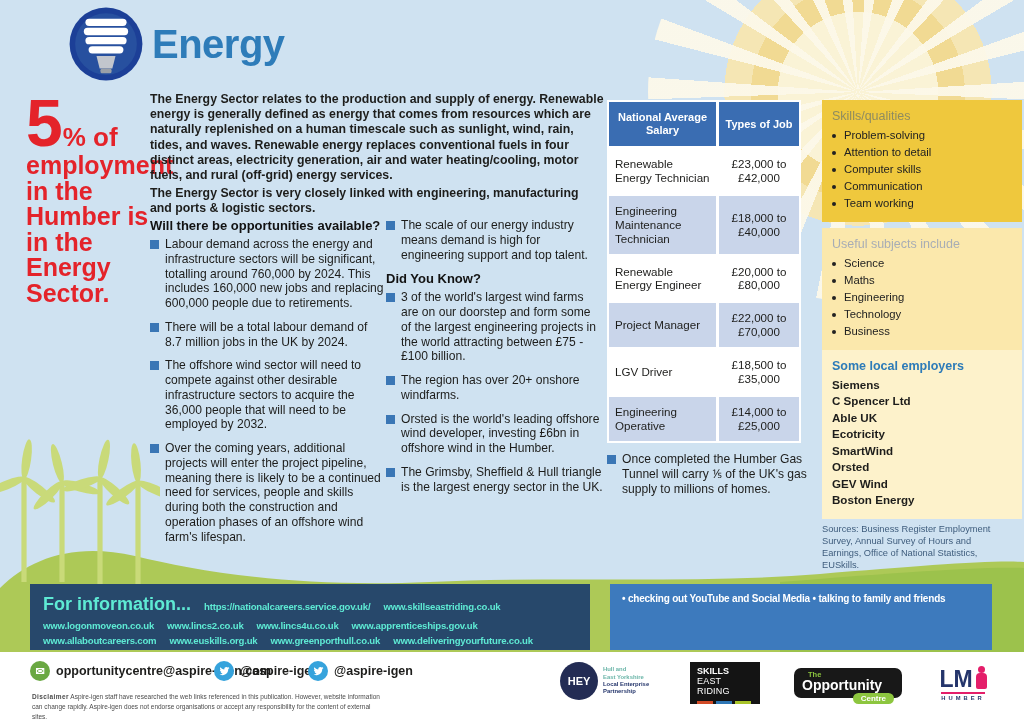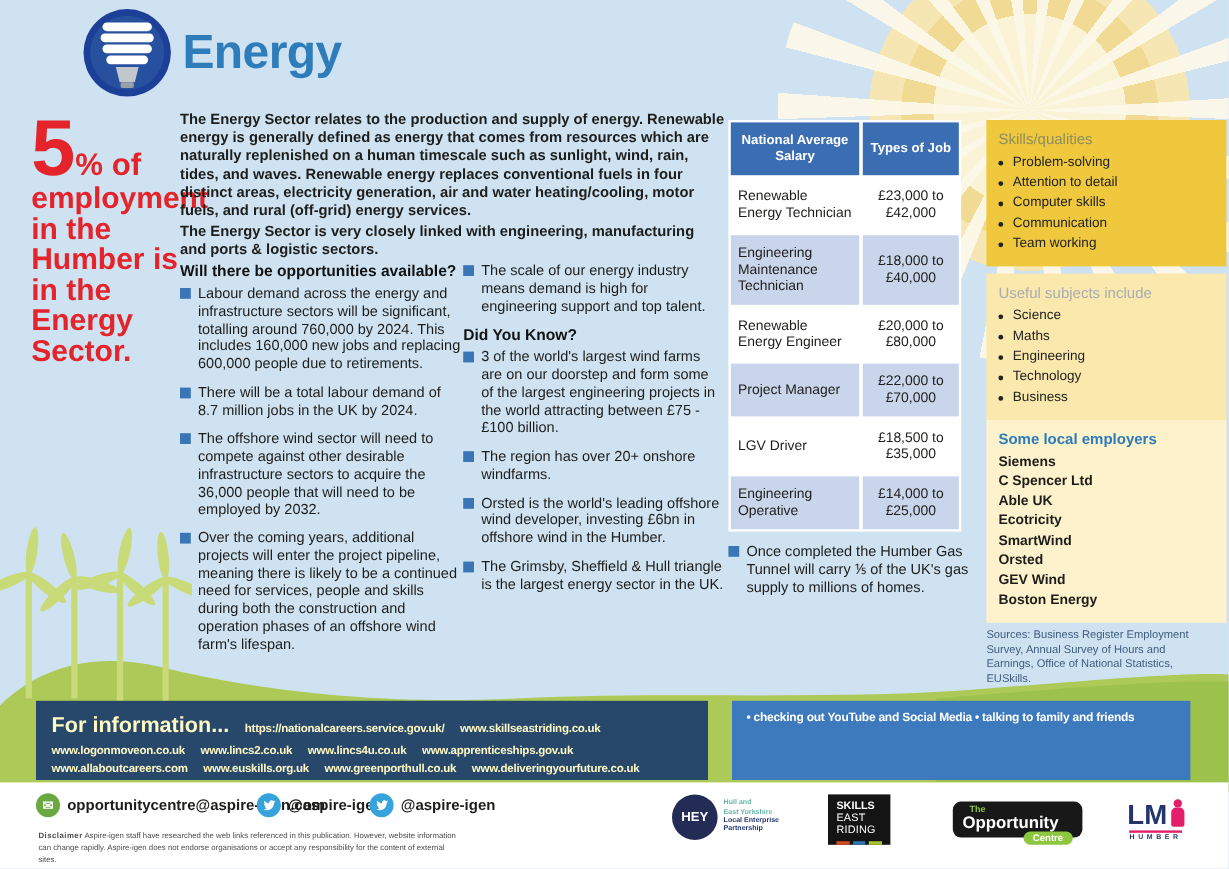--- a/index.html
+++ b/index.html
@@ -63,21 +63,21 @@
   .emp-list { list-style:none; }
   .emp-list li { font-size:11.6px; font-weight:800; color:#1d1d1b; line-height:1.42; }
   .sources { position:absolute; left:822px; top:524px; width:174px; font-size:9.3px; line-height:1.28;
     color:#3f5d7d; }
   
   .gtk { position:absolute; left:380px; top:522px; width:414px; background:#f7cd88; padding:8px 12px;
     font-size:12.4px; line-height:1.28; font-weight:700; color:#1d1d1b; }
   .gtk-label { color:#e03a30; font-weight:800; }
   
   .ibar { position:absolute; left:30px; top:584px; width:560px; height:66px; background:#27486b;
-    color:#fef9c3; padding:7px 13px 6px 13px; }
+    color:#5eead4; padding:7px 13px 6px 13px; }
   .ibar-row { display:flex; align-items:baseline; gap:13px; line-height:1.55; flex-wrap:nowrap; }
   .ibar-title { font-size:18px; font-weight:800; white-space:nowrap; }
   .ibar-link { font-size:9.6px; font-weight:800; letter-spacing:-0.2px; white-space:nowrap; cursor:pointer; }
   .sbar { position:absolute; left:610px; top:584px; width:382px; height:66px; background:#3d7abd;
     color:#fff; padding:7px 12px 6px 12px; }
   .sbar-row1 { display:flex; align-items:baseline; gap:8px; }
   .sbar-title { font-size:17.5px; font-weight:800; white-space:nowrap; }
   .sbar-sub { font-size:10.5px; font-weight:800; white-space:nowrap; }
   .sbar-line { font-size:10px; font-weight:800; letter-spacing:-0.2px; line-height:1.6; white-space:nowrap; }
   
@@ -94,21 +94,21 @@
   .disclaimer { position:absolute; left:32px; top:40px; width:352px; font-size:6.5px; line-height:1.5;
     color:#4b4b4b; }
   .disclaimer b { letter-spacing:0.4px; }
   
   .logo-hey { position:absolute; left:560px; top:10px; display:flex; align-items:center; gap:5px; }
   .hey-circle { width:38px; height:38px; border-radius:50%; background:#232c54; color:#fff;
     display:flex; align-items:center; justify-content:center; font-size:11px; font-weight:800; }
   .hey-text div { font-size:5.9px; font-weight:800; line-height:1.25; }
   .hey-teal { color:#6ab5a8; }
   .hey-navy { color:#24356b; }
-  .logo-ser { position:absolute; left:690px; top:10px; width:52px; height:42px; background:#141414;
+  .logo-ser { position:absolute; left:690px; top:10px; width:70px; height:42px; background:#141414;
     color:#fff; padding:5px 7px; }
   .ser-l1 { font-size:9px; font-weight:800; line-height:1.1; }
   .ser-l2 { font-size:9px; font-weight:300; line-height:1.1; letter-spacing:0.2px; }
   .ser-dashes { display:flex; gap:3px; margin-top:4px; }
   .ser-dashes span { width:16px; height:3px; }
   .logo-oc { position:absolute; left:794px; top:16px; width:108px; height:30px; background:#181818;
     border-radius:7px; }
   .oc-the { position:absolute; top:2px; left:14px; font-size:7.5px; font-weight:800; color:#8dc63f; }
   .oc-name { position:absolute; top:9px; left:8px; font-size:14px; font-weight:800; color:#fff; }
   .oc-centre { position:absolute; bottom:-6px; right:8px; background:#8dc63f; color:#fff;

